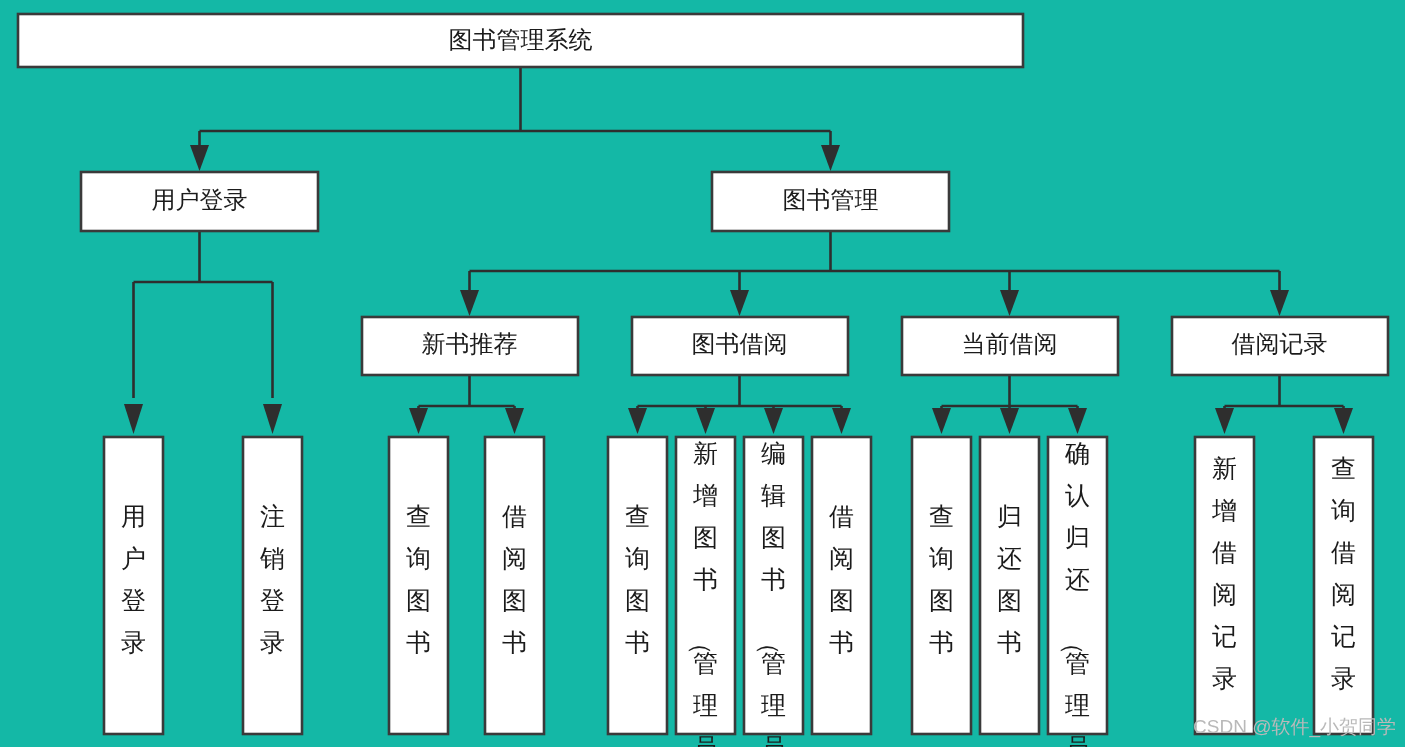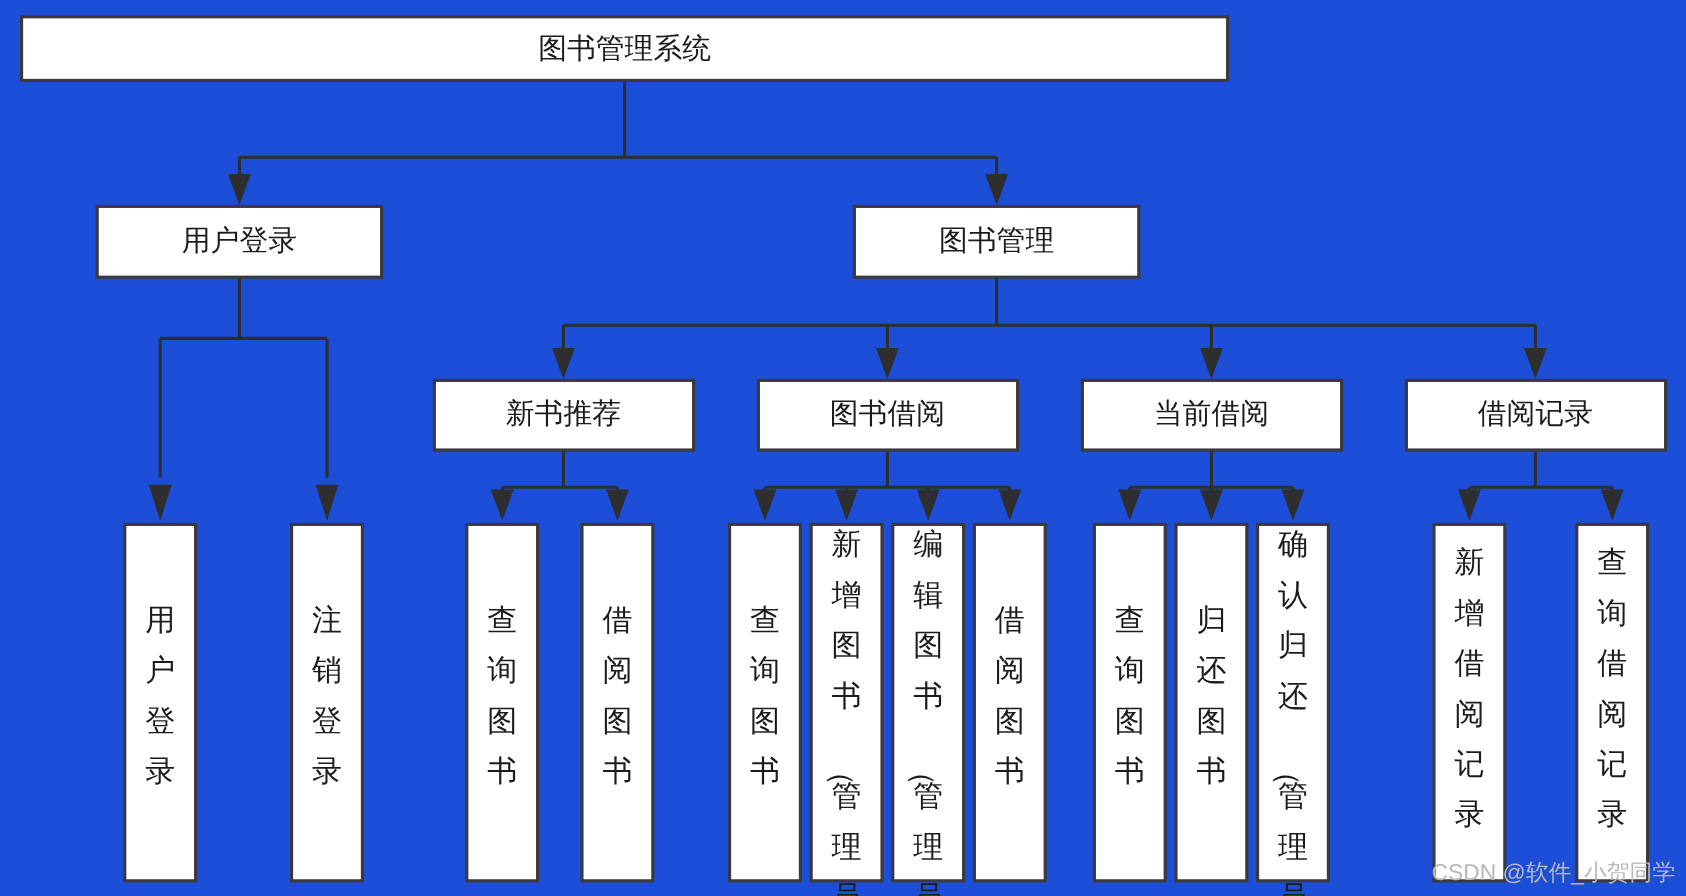--- a/index.html
+++ b/index.html
@@ -8,21 +8,21 @@
     padding: 0;
     background: #ffffff;
   }
   body {
     font-family: "Liberation Sans", "DejaVu Sans", sans-serif;
   }
   #diagram-root {
     position: relative;
     width: 1405px;
     height: 747px;
-    background: #1d4ed8;
+    background: #14b8a6;
     overflow: hidden;
   }
   svg#tree-svg {
     position: absolute;
     left: 0;
     top: 0;
     width: 1405px;
     height: 747px;
     display: block;
   }

